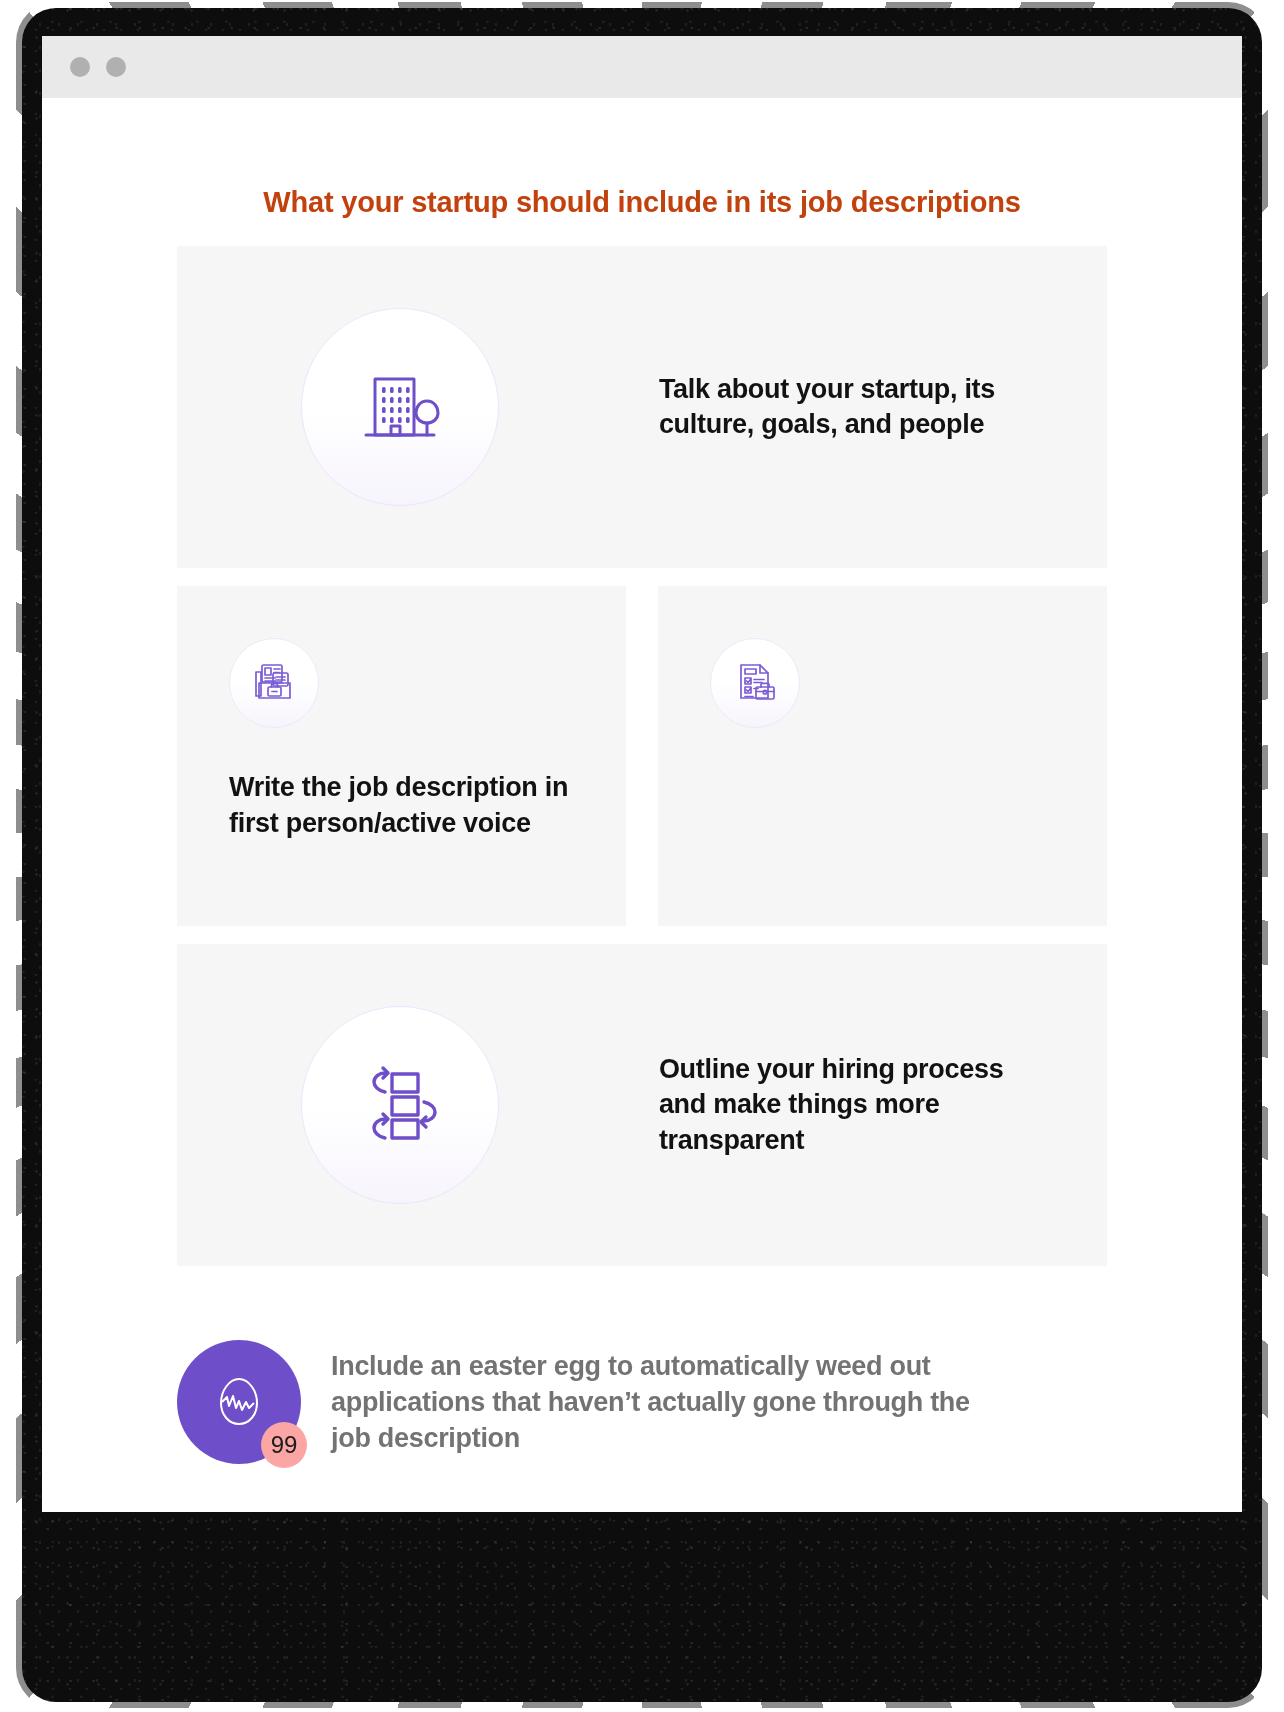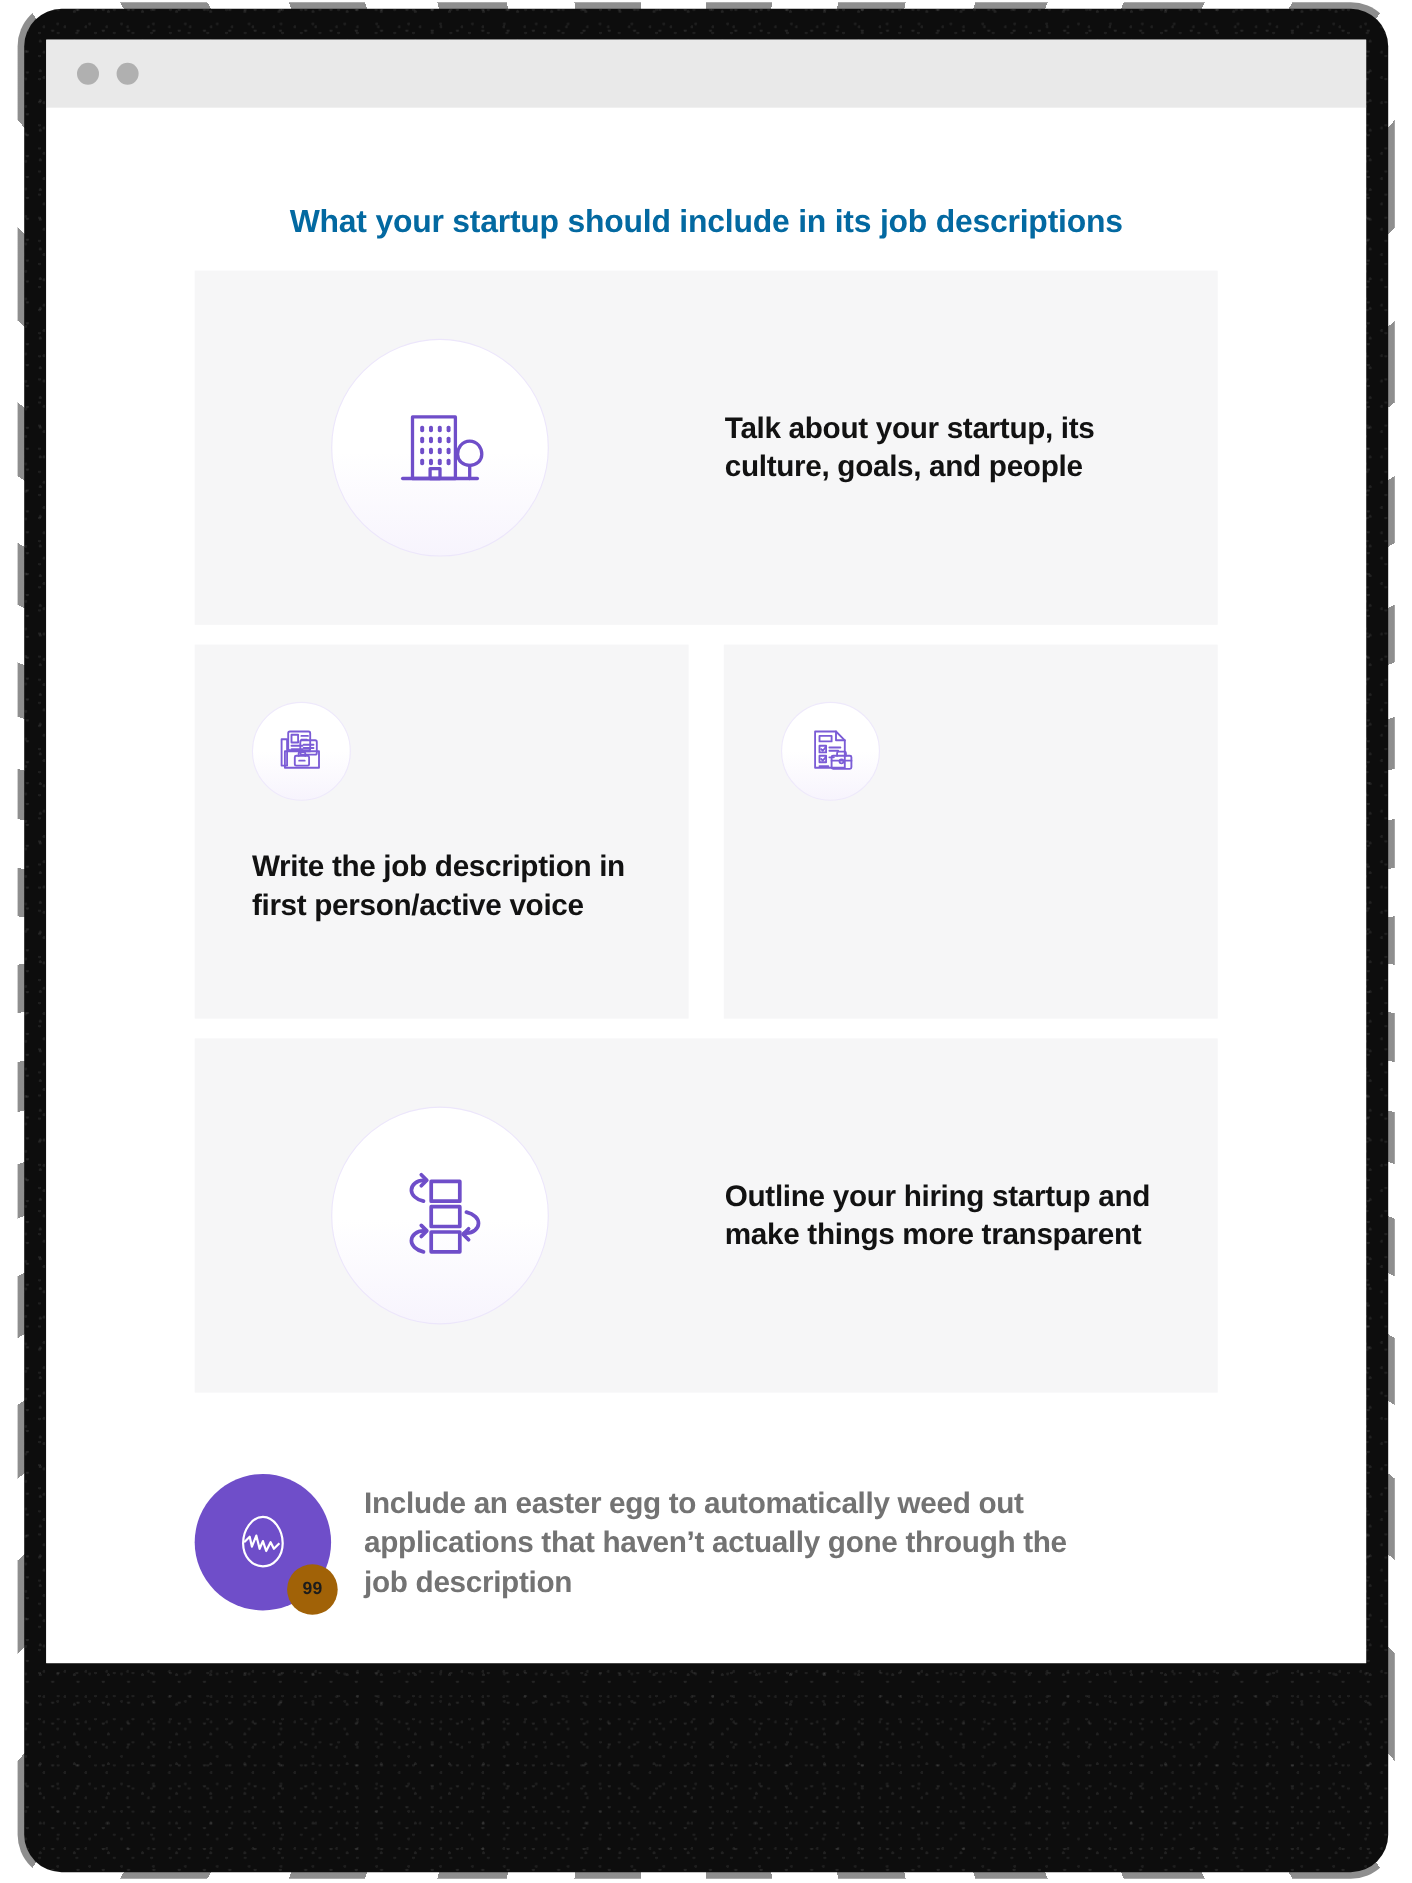--- a/index.html
+++ b/index.html
@@ -56,21 +56,21 @@
     gap:16px;
   }
   .dot{width:20px;height:20px;border-radius:50%;background:#b0b0b0;}
   .content{
     padding:0 0 0 0;
     background:#ffffff;
     height:calc(100% - 62px);
   }
   .page-title{
     text-align:center;
-    color:#0369a1;
+    color:#c2410c;
     font-size:29px;
     font-weight:700;
     letter-spacing:-.2px;
     padding:86px 40px 0 40px;
     line-height:1.25;
   }
   .cards{
     padding:26px 135px 0 135px;
   }
   .card{
@@ -141,23 +141,23 @@
   }
   .egg-circle{
     width:124px;height:124px;border-radius:50%;
     background:#6f4ec9;
     display:flex;align-items:center;justify-content:center;
   }
   .egg-count{
     position:absolute;
     right:-6px;bottom:-4px;
     width:46px;height:46px;border-radius:50%;
-    background:#a16207;
-    display:flex;align-items:center;justify-content:center;
-    font-size:16px;font-weight:700;color:#1c1c1c;
+    background:#fca5a5;
+    display:flex;align-items:center;justify-content:center;
+    font-size:24px;font-weight:400;color:#1c1c1c;
   }
   .egg-text{
     font-size:27px;
     font-weight:700;
     color:#737373;
     line-height:1.34;
     letter-spacing:-.3px;
     max-width:640px;
   }
 </style>
@@ -279,21 +279,21 @@
                 <path d="M31 11l5 5-5 5"></path>
                 <path d="M33 81c-7-1.5-11-6-11-10 0-5 5-9 11-9h2"></path>
                 <path d="M31 57l5 5-5 5"></path>
                 <path d="M72 45c7 1.5 11 6 11 10 0 5-5 9-11 9h-2"></path>
                 <path d="M74 70l-5-5 5-5"></path>
               </g>
             </svg>
           </div>
         </div>
         <div class="text-col">
-          <div class="card-title">Outline your hiring startup and make things more transparent</div>
+          <div class="card-title">Outline your hiring process and make things more transparent</div>
         </div>
       </div>
 
     </div>
 
     <div class="egg-row">
       <div class="egg-badge">
         <div class="egg-circle">
           <svg width="62" height="62" viewBox="0 0 62 62" fill="none">
             <path d="M31 8c10 0 18 12 18 24 0 12-8 21-18 21s-18-9-18-21C13 20 21 8 31 8z" stroke="#ffffff" stroke-width="2" fill="none"></path>

